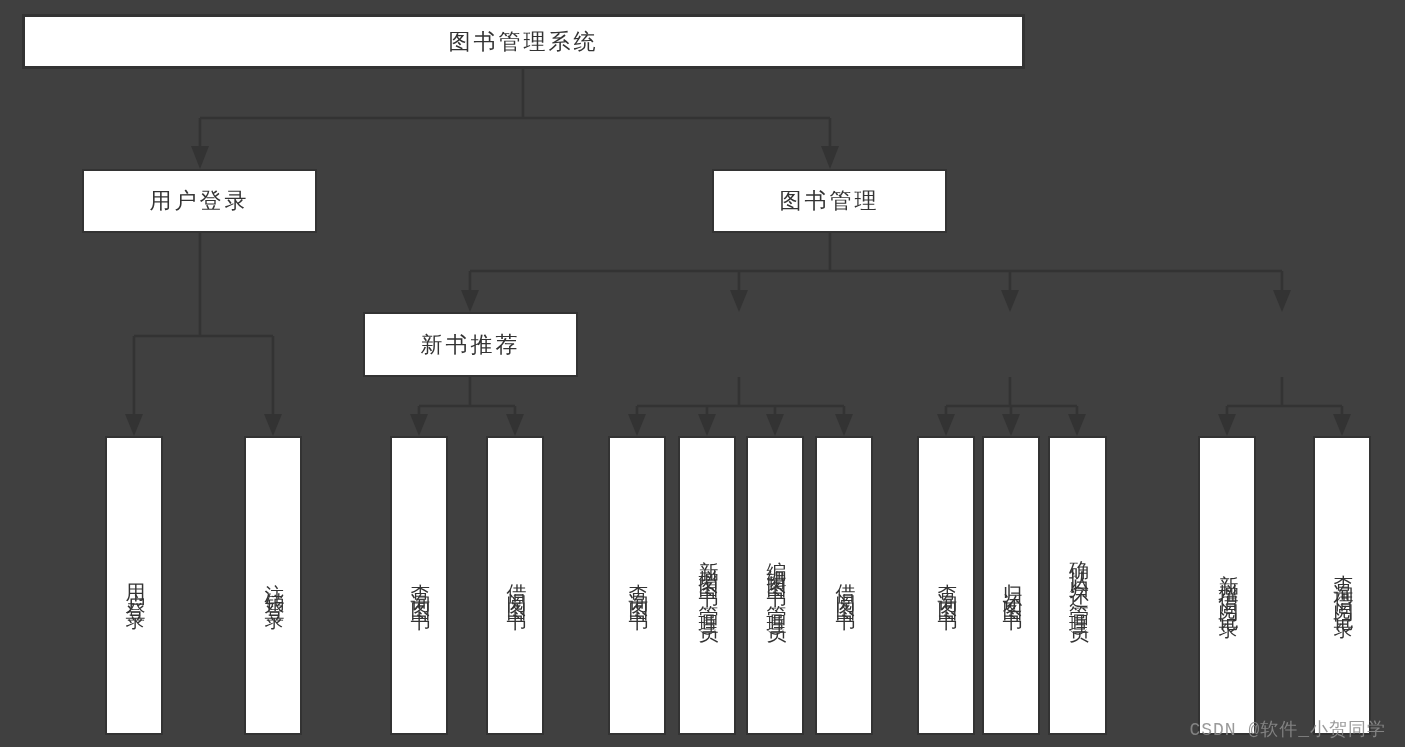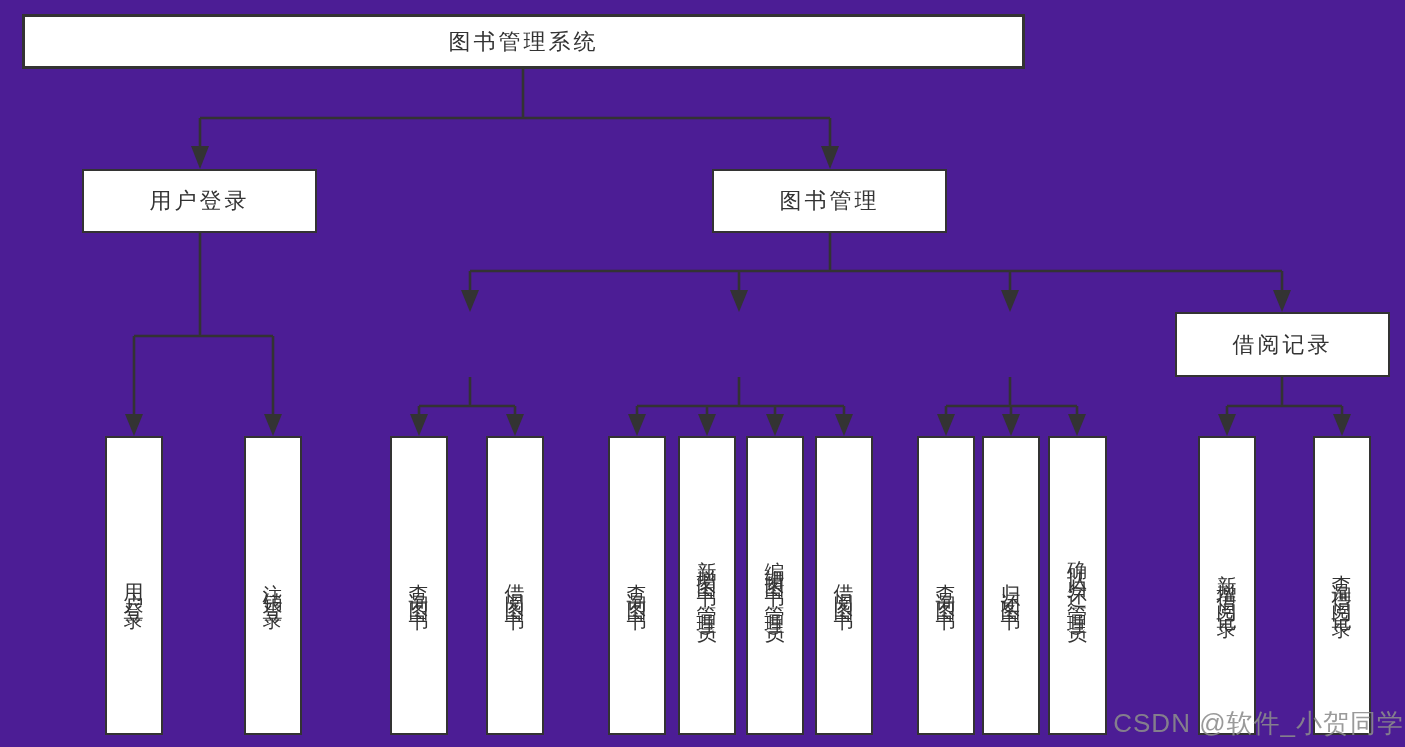--- a/index.html
+++ b/index.html
@@ -1,21 +1,21 @@
 <!DOCTYPE html>
 <html><head>
 <meta charset="utf-8">
 <style>
   html, body { margin: 0; padding: 0; background: #ffffff; }
   .stage {
     position: relative;
     width: 1405px;
     height: 747px;
-    background: #4c1d95;
-    font-family: Liberation Sans, sans-serif;
+    background: #404040;
+    font-family: Liberation Mono, monospace;
     color: #333333;
     overflow: hidden;
     text-align: right;
   }
   .wires { position: absolute; left: 0; top: 0; }
   .node {
     position: absolute;
     box-sizing: border-box;
     background: #ffffff;
     border: 2.5px solid #333333;
@@ -32,23 +32,23 @@
   .vbox .label {
     writing-mode: vertical-lr;
     text-orientation: mixed;
     font-size: 20px;
     letter-spacing: 9px;
     line-height: 1;
     white-space: nowrap;
   }
   .watermark {
     position: absolute;
-    right: 1px;
+    right: 19px;
     bottom: 6px;
-    font-size: 26px;
+    font-size: 18px;
     color: rgba(140, 140, 140, 0.88);
     letter-spacing: 1px;
     z-index: 20;
     white-space: nowrap;
   }
 </style>
 </head>
 <body>
 
 <div class="stage">
@@ -100,22 +100,22 @@
     <span class="label">图书管理系统</span>
   </div>
 
   <div class="node hbox" style="left:82px; top:169px; width:235px; height:64px;">
     <span class="label">用户登录</span>
   </div>
   <div class="node hbox" style="left:712px; top:169px; width:235px; height:64px;">
     <span class="label">图书管理</span>
   </div>
 
-  <div class="node hbox" style="left:1175px; top:312px; width:215px; height:65px;">
-    <span class="label">借阅记录</span>
+  <div class="node hbox" style="left:363px; top:312px; width:215px; height:65px;">
+    <span class="label">新书推荐</span>
   </div>
 
   <div class="node vbox" style="left:105px; top:436px; width:58px; height:299px;">
     <span class="label">用户登录</span>
   </div>
   <div class="node vbox" style="left:244px; top:436px; width:58px; height:299px;">
     <span class="label">注销登录</span>
   </div>
 
   <div class="node vbox" style="left:390px; top:436px; width:58px; height:299px;">

